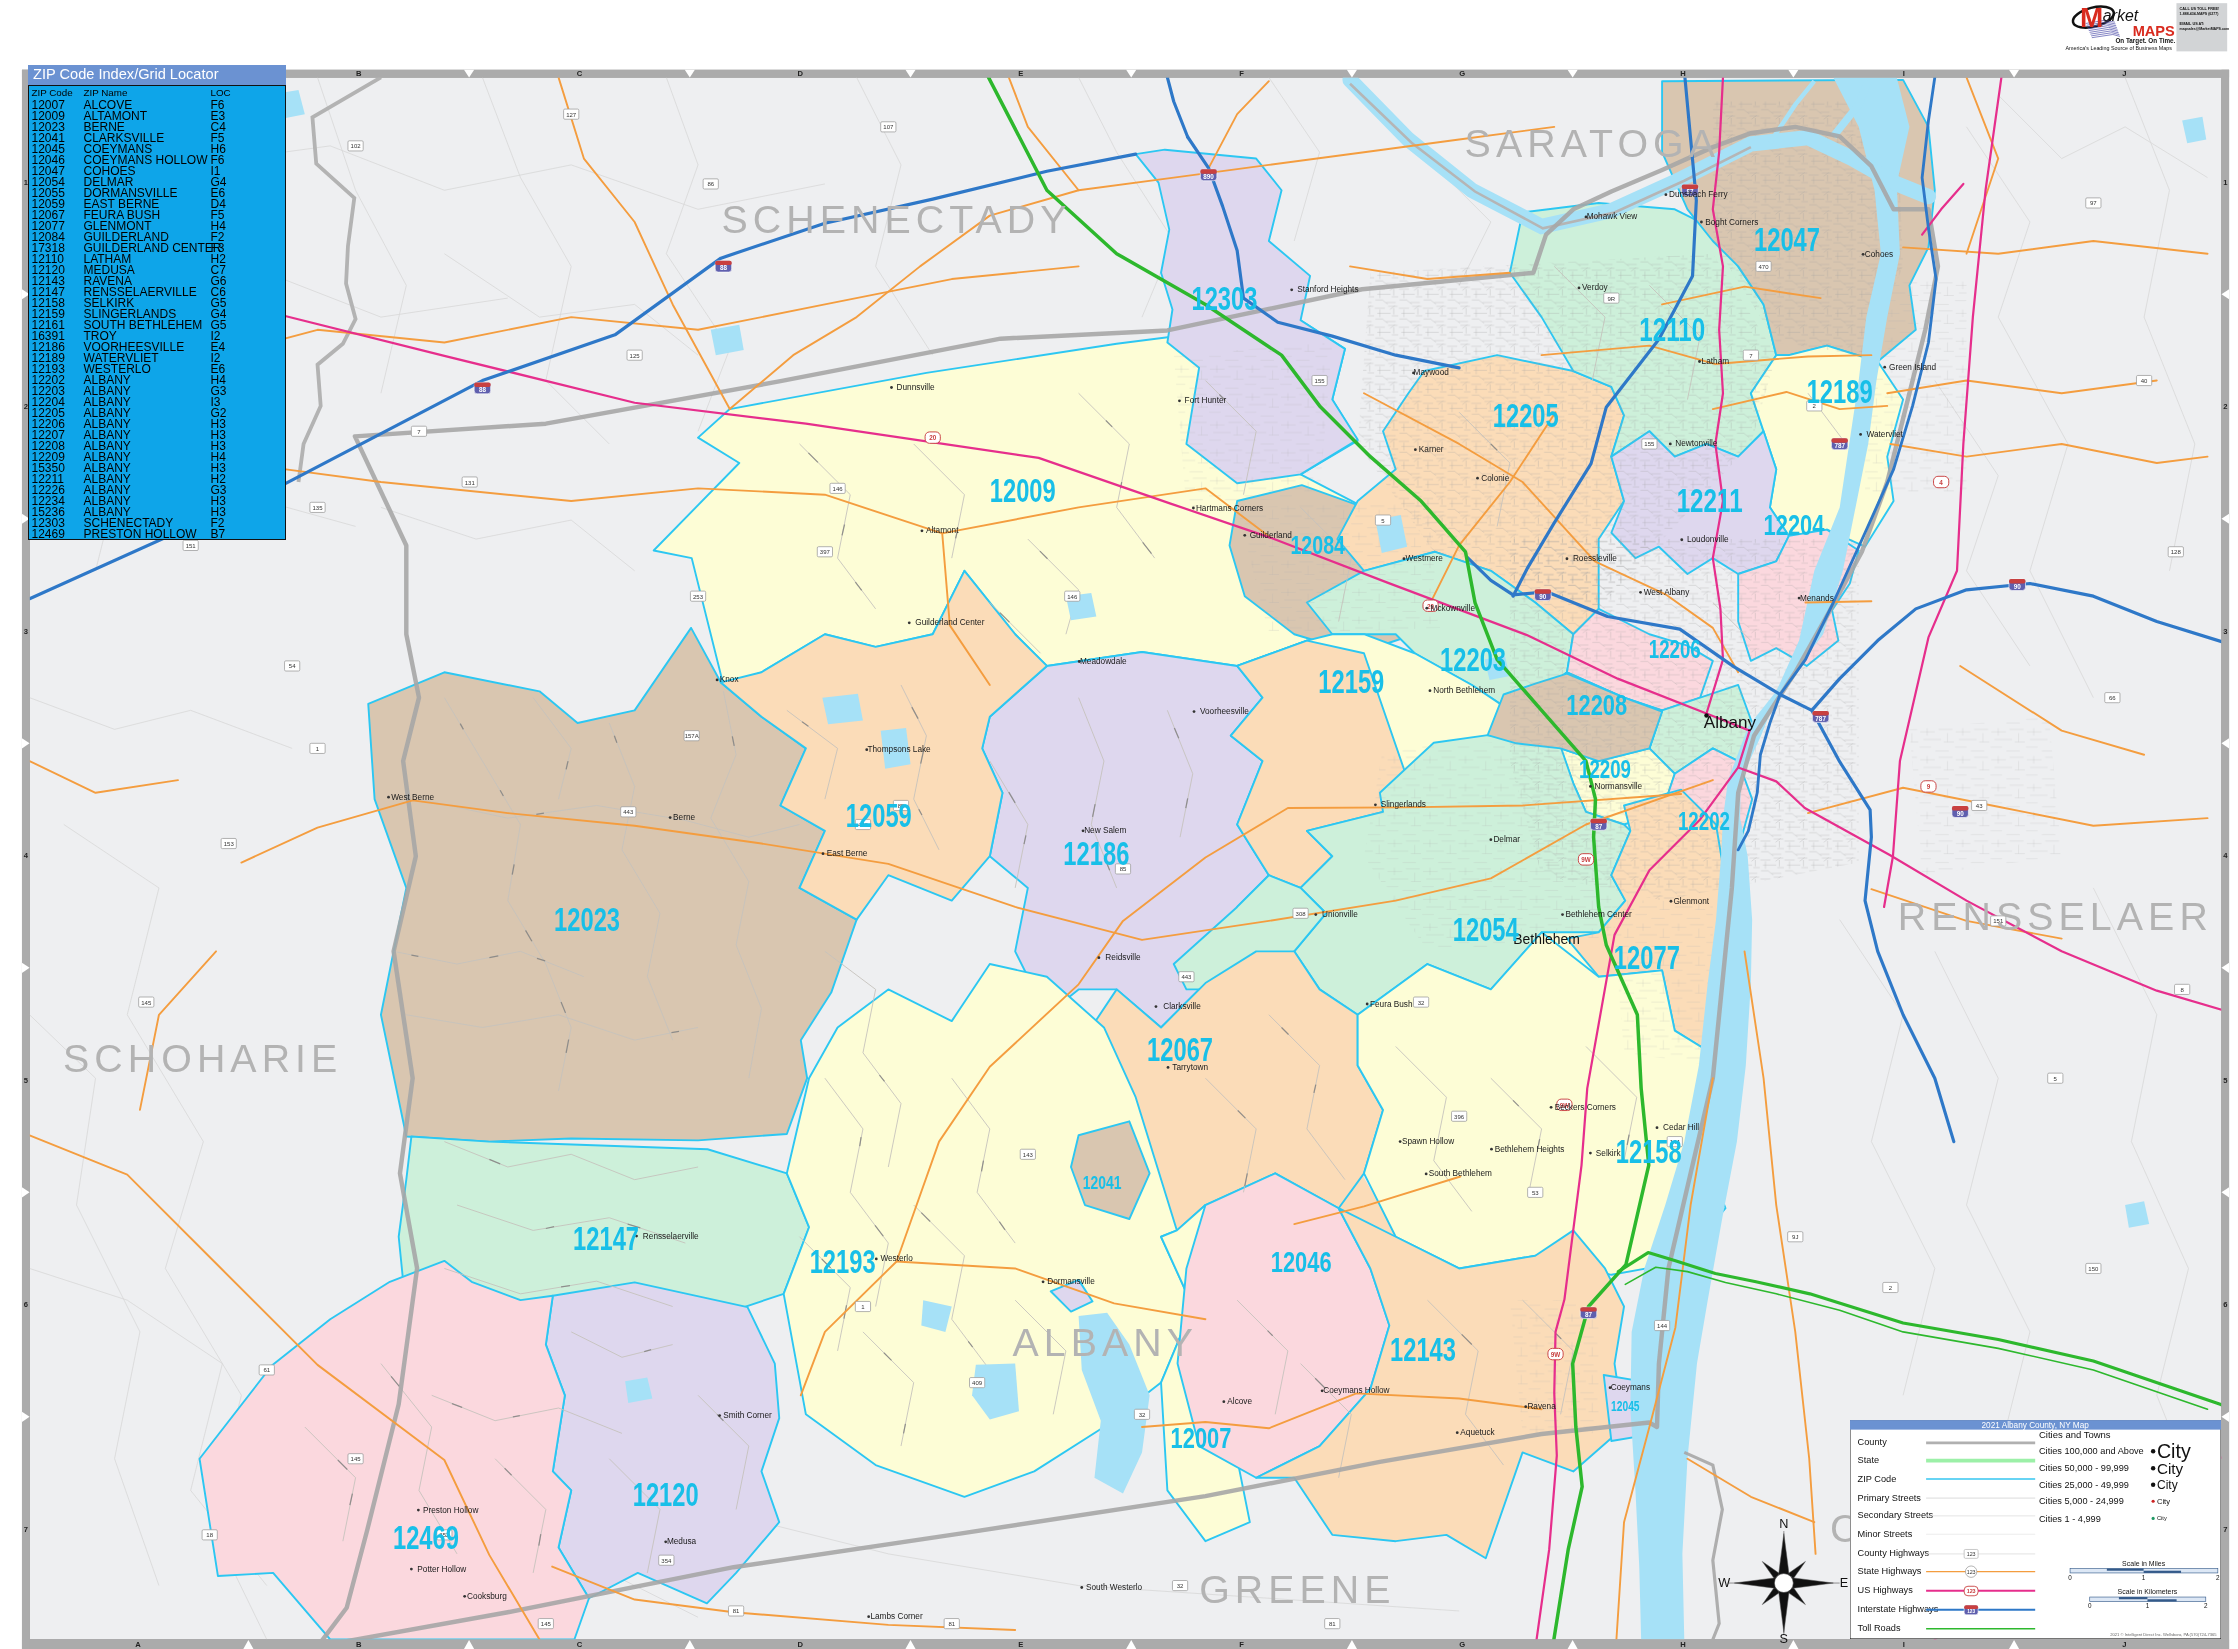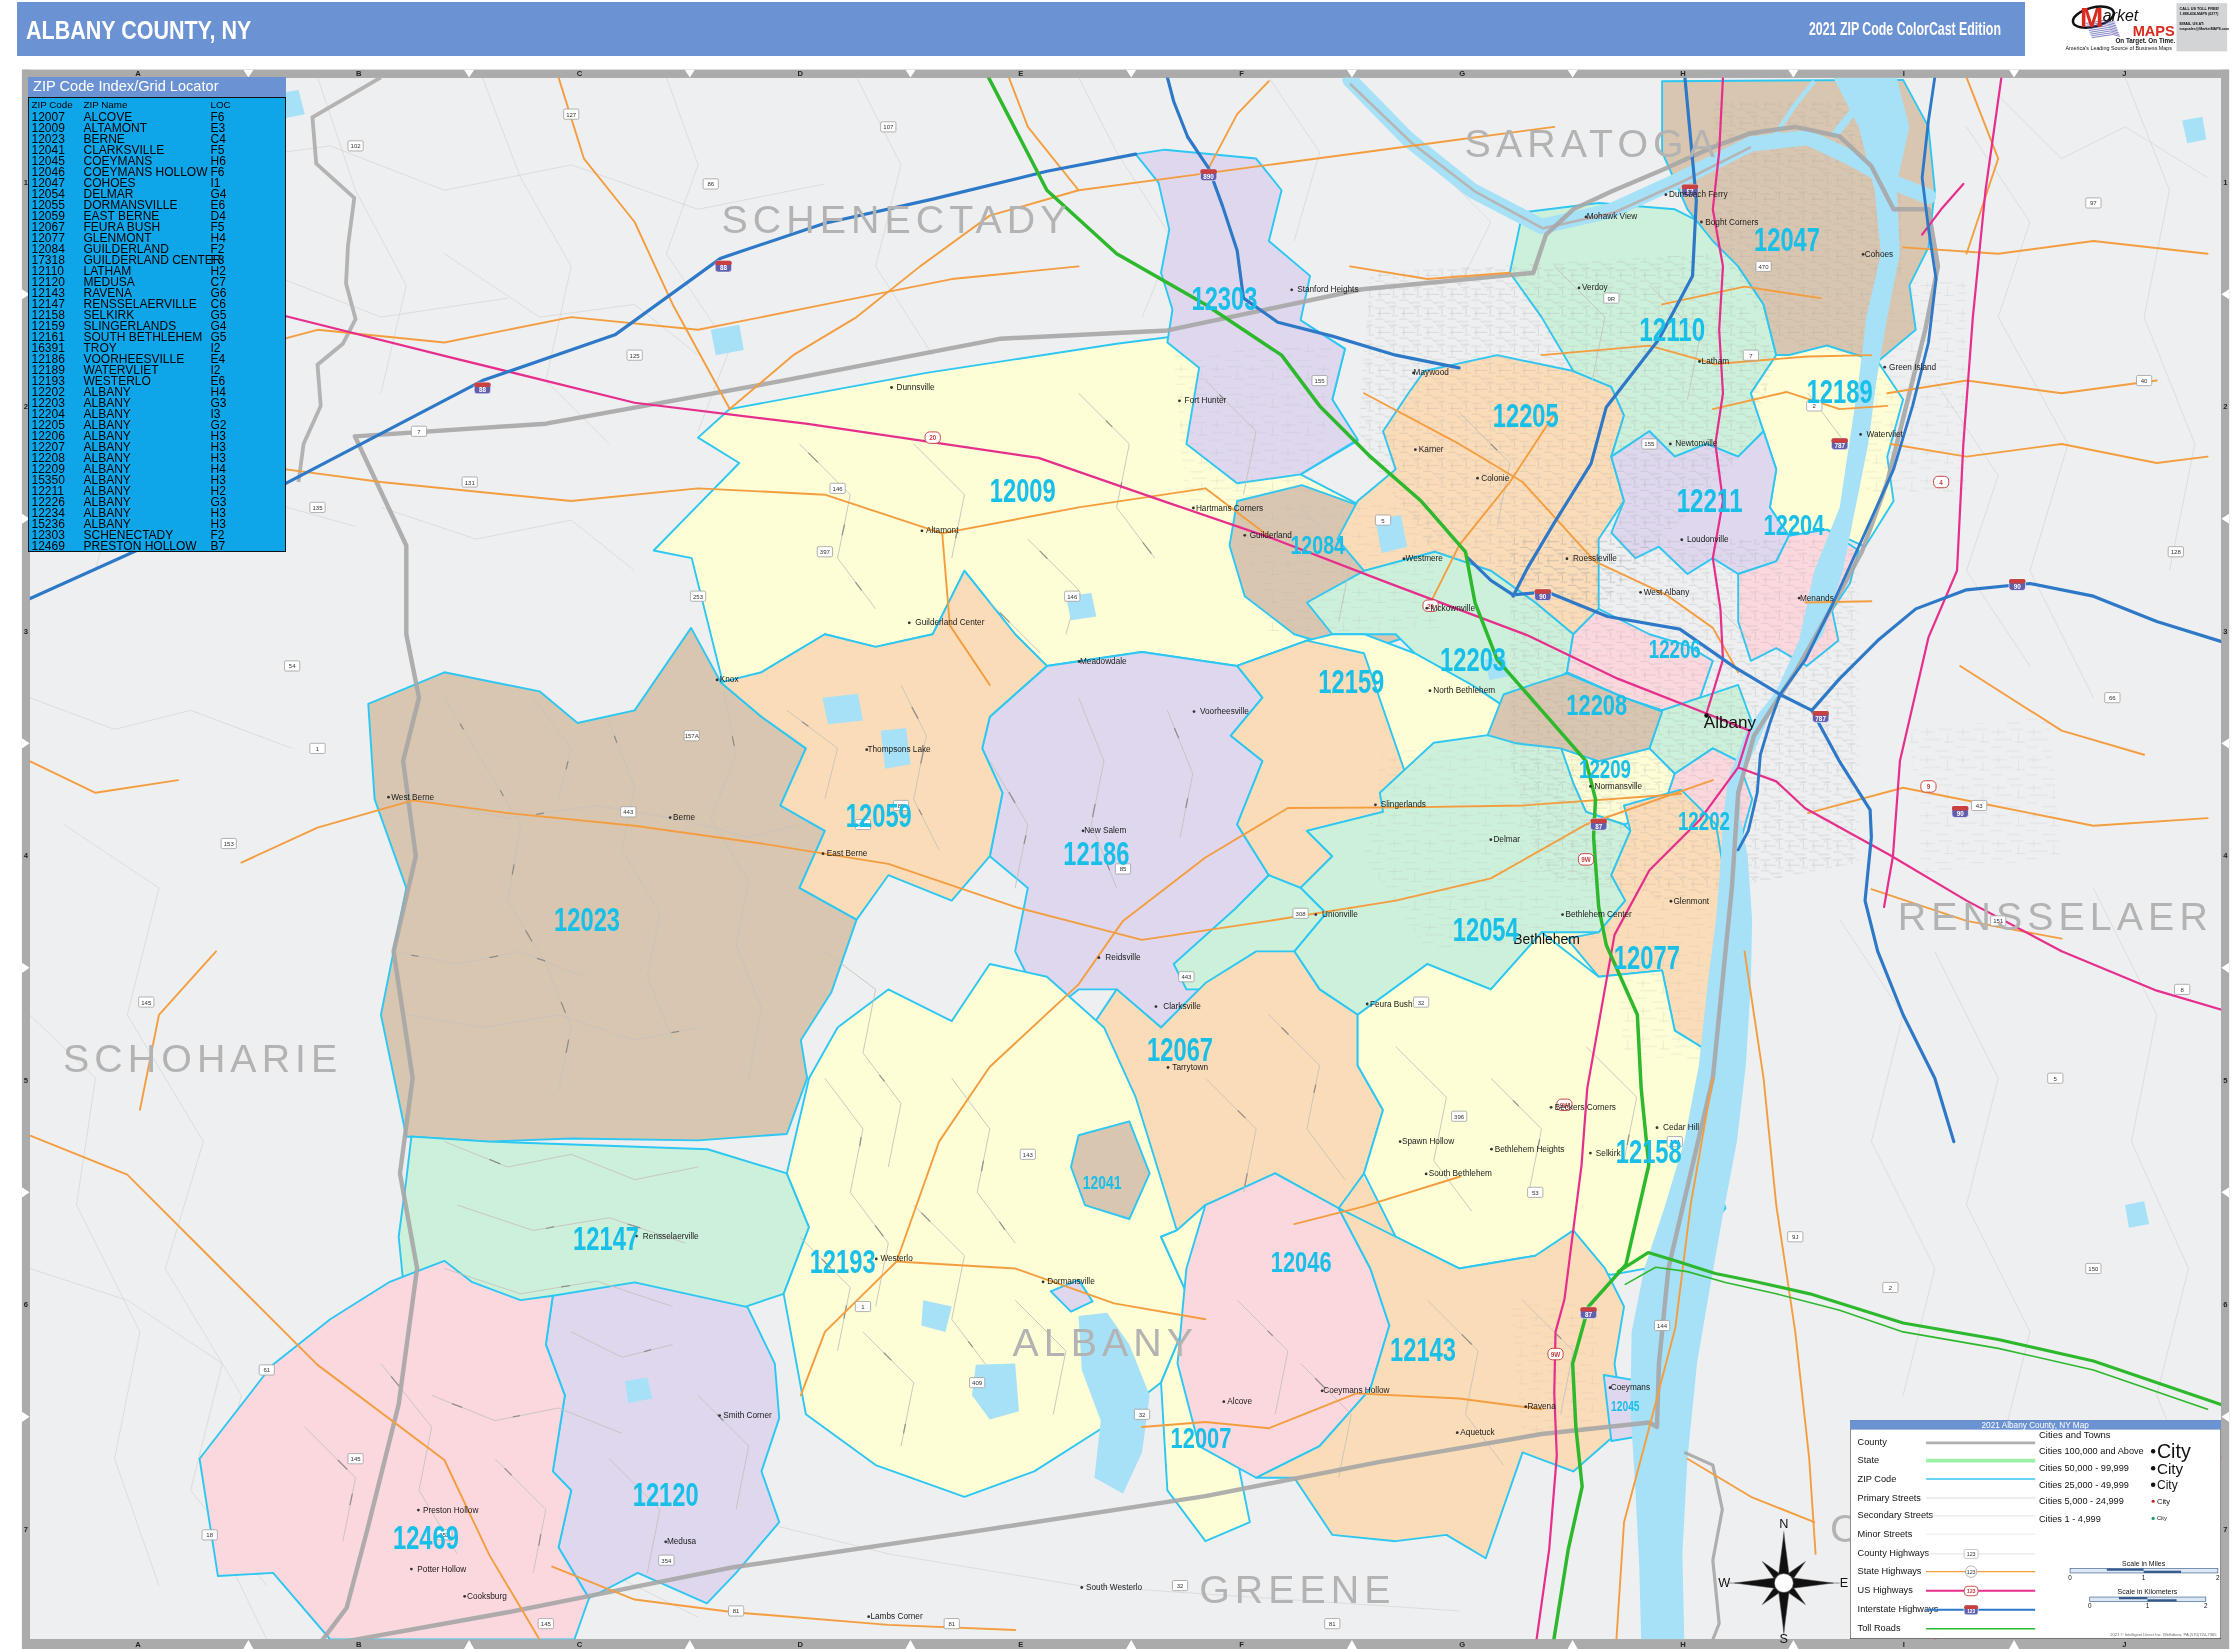--- a/index.html
+++ b/index.html
@@ -1,20 +1,20 @@
 <!DOCTYPE html>
 <html style="font-size:10px"><head><meta charset="utf-8">
 <style>
 *{margin:0;padding:0;box-sizing:border-box}
 html,body{width:2239px;height:1649px;background:#fff;font-family:"Liberation Sans", sans-serif;overflow:hidden}
 #page{position:relative;width:2239px;height:1649px;background:#fff}
 #hdr{position:absolute;left:17px;top:1.9px;width:2008px;height:54px;background:#6b92d2}
 #hdr .t1{position:absolute;left:9px;top:14.6px;font-size:25px;font-weight:bold;color:#fff;transform:scaleX(.86);transform-origin:left top}
 #hdr .t2{position:absolute;left:1792px;top:16.5px;font-size:19px;font-weight:bold;color:#fff;white-space:nowrap;transform:scaleX(.65);transform-origin:left top}
-#idx{position:absolute;left:28px;top:77px;width:258px;height:349px;z-index:5}
+#idx{position:absolute;left:28px;top:65px;width:258px;height:349px;z-index:5}
 #idx .cap{background:#6b92d2;color:#fff;font-size:14.6px;height:19.7px;line-height:19.7px;padding-left:5px}
 #idx .body{background:#0ea5e9;border:1.3px solid #111;height:455px;padding:1.3px 0 0 2.5px;overflow:hidden}
 #idx .tr{height:11px;font-size:12px;white-space:nowrap}
 #idx .c1{display:inline-block;width:52px}
 #idx .c2{display:inline-block;width:127px}
 #idx .c3{display:inline-block}
 #idx .hd{font-size:9.8px;height:11.4px}
 #leg{position:absolute;left:1850px;top:1420px;z-index:6}
 svg text{font-family:"Liberation Sans", sans-serif}
 </style></head>
@@ -768,24 +768,20 @@
 <polygon points="2890,2496 2812,2486 2812,2496 2812,2506" fill="#111" stroke="#555" stroke-width="0.8"></polygon>
 <polygon points="2812,2574 2822,2496 2812,2496 2802,2496" fill="#111" stroke="#555" stroke-width="0.8"></polygon>
 <polygon points="2734,2496 2812,2506 2812,2496 2812,2486" fill="#111" stroke="#555" stroke-width="0.8"></polygon>
 <circle cx="2812" cy="2496" r="15" fill="#fff" stroke="#333" stroke-width="1"></circle>
 <text x="2812" y="2410" font-size="20" fill="#111" text-anchor="middle">N</text>
 <text x="2812" y="2590" font-size="20" fill="#111" text-anchor="middle">S</text>
 <text x="2718" y="2502" font-size="20" fill="#111" text-anchor="middle">W</text>
 <text x="2907" y="2502" font-size="20" fill="#111" text-anchor="middle">E</text>
       </g>
 </svg>
-<div id="hdr">
-      <div class="t1">ALBANY COUNTY, NY</div>
-      <div class="t2">2021 ZIP Code ColorCast Edition</div>
-    </div>
 <div id="idx">
  <div class="cap">ZIP Code Index/Grid Locator</div>
  <div class="body">
   <div class="tr hd"><span class="c1">ZIP Code</span><span class="c2">ZIP Name</span><span class="c3">LOC</span></div>
   <div class="tr"><span class="c1">12007</span><span class="c2">ALCOVE</span><span class="c3">F6</span></div>
         <div class="tr"><span class="c1">12009</span><span class="c2">ALTAMONT</span><span class="c3">E3</span></div>
         <div class="tr"><span class="c1">12023</span><span class="c2">BERNE</span><span class="c3">C4</span></div>
         <div class="tr"><span class="c1">12041</span><span class="c2">CLARKSVILLE</span><span class="c3">F5</span></div>
         <div class="tr"><span class="c1">12045</span><span class="c2">COEYMANS</span><span class="c3">H6</span></div>
         <div class="tr"><span class="c1">12046</span><span class="c2">COEYMANS HOLLOW</span><span class="c3">F6</span></div>

